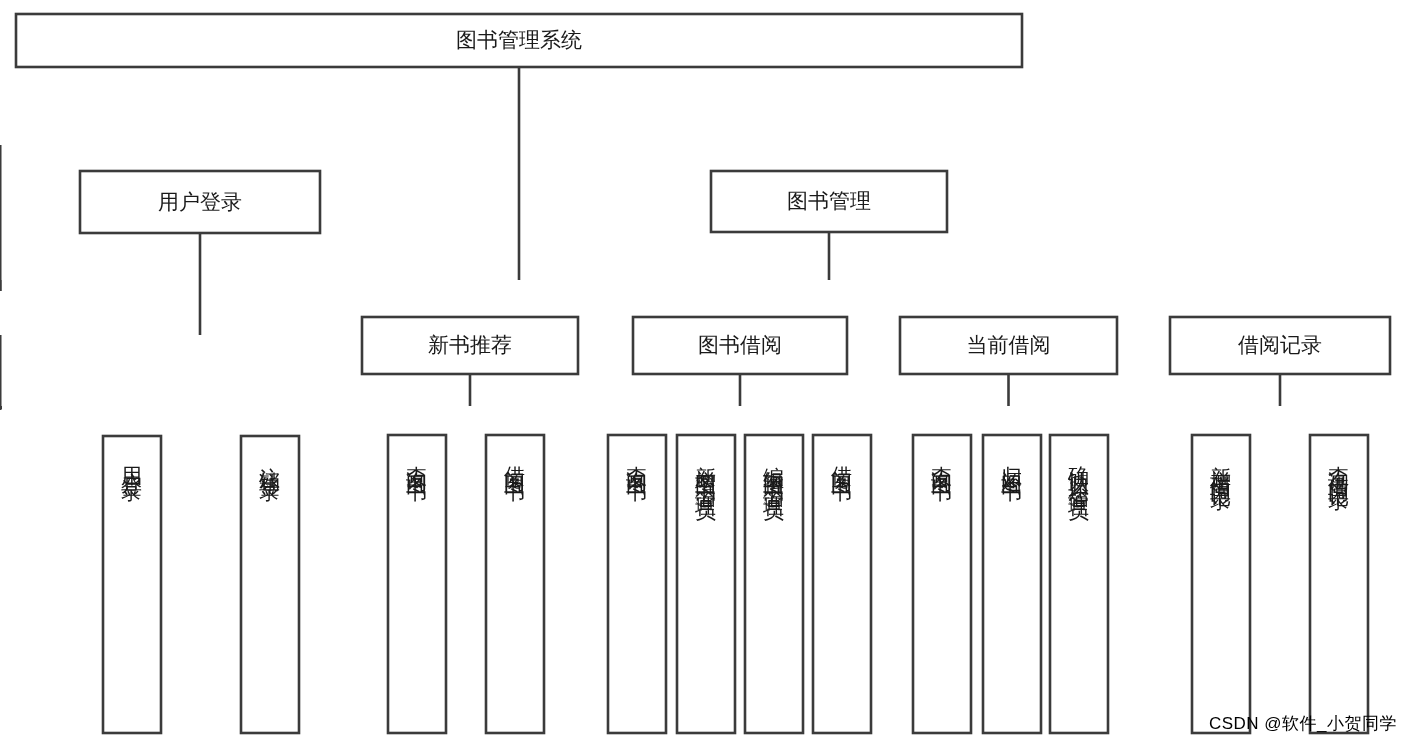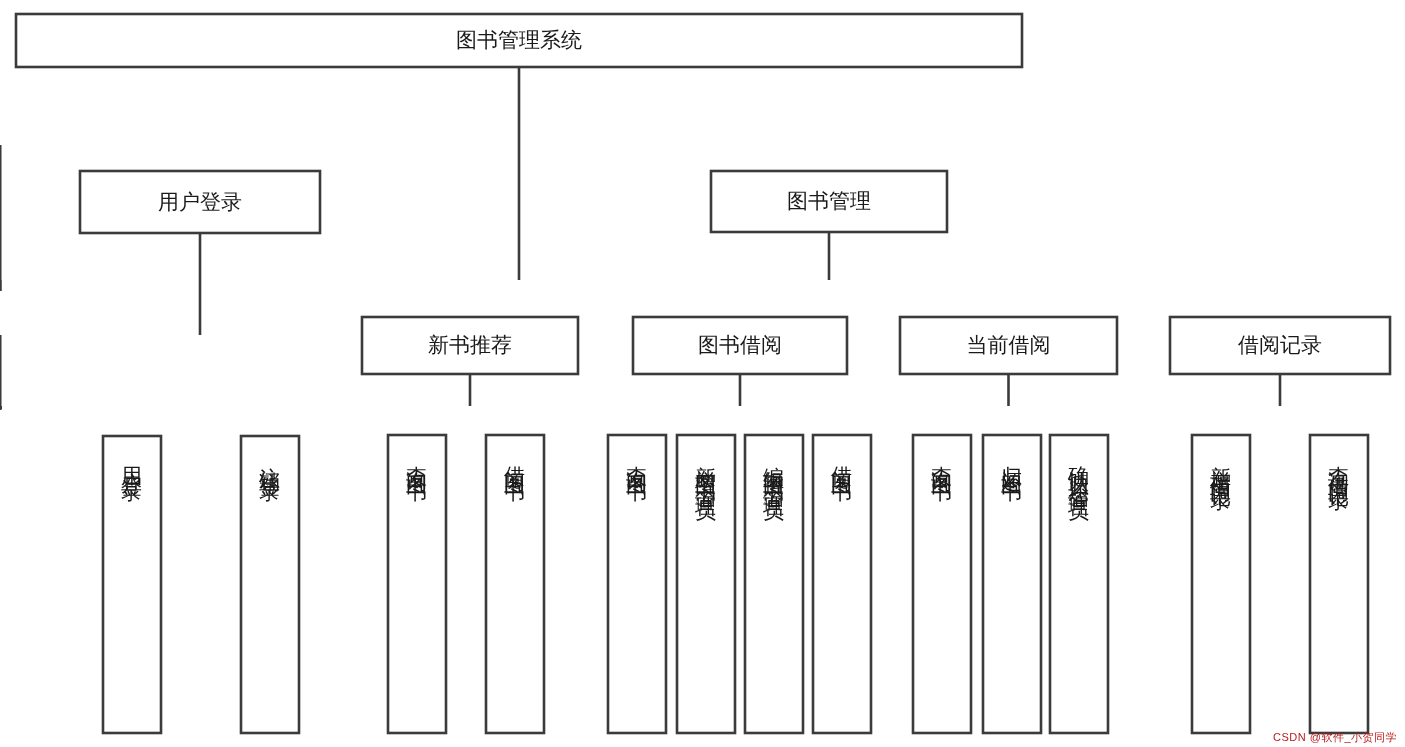--- a/index.html
+++ b/index.html
@@ -63,24 +63,24 @@
     font-family: "Liberation Sans", "DejaVu Sans", sans-serif;
     font-size: 21px;
     line-height: 1.0;
     letter-spacing: 5px;
     color: #1a1a1a;
     white-space: nowrap;
   }
   #watermark {
     position: absolute;
     right: 8px;
-    bottom: 2px;
-    font-family: "Liberation Sans", "DejaVu Sans", sans-serif;
-    font-size: 11px;
-    color: #b91c1c;
+    bottom: 12px;
+    font-family: "Liberation Sans", "DejaVu Sans", sans-serif;
+    font-size: 17px;
+    color: #000000;
     letter-spacing: 0.5px;
     user-select: none;
   }
 </style>
 </head>
 <body>
 
 <div id="diagram-root">
 
   <svg id="tree-svg" viewBox="0 0 1405 747" xmlns="http://www.w3.org/2000/svg" aria-label="图书管理系统功能结构图">

